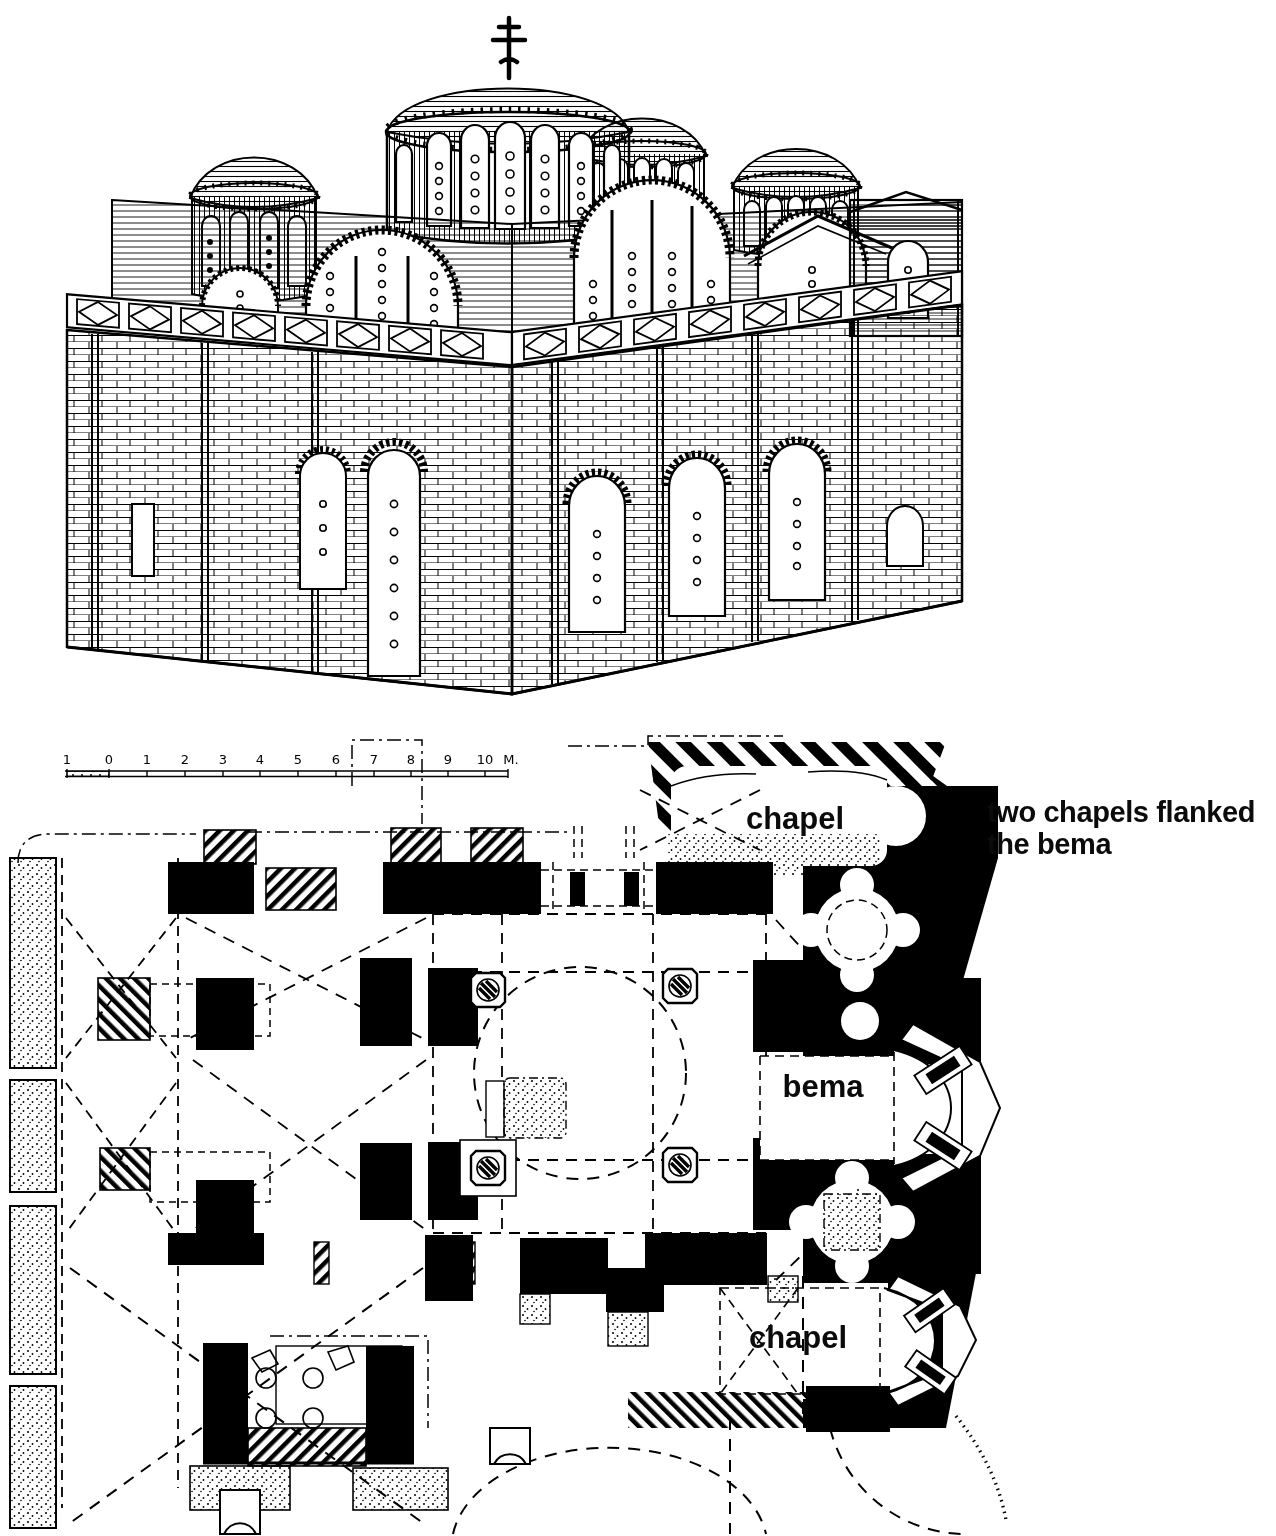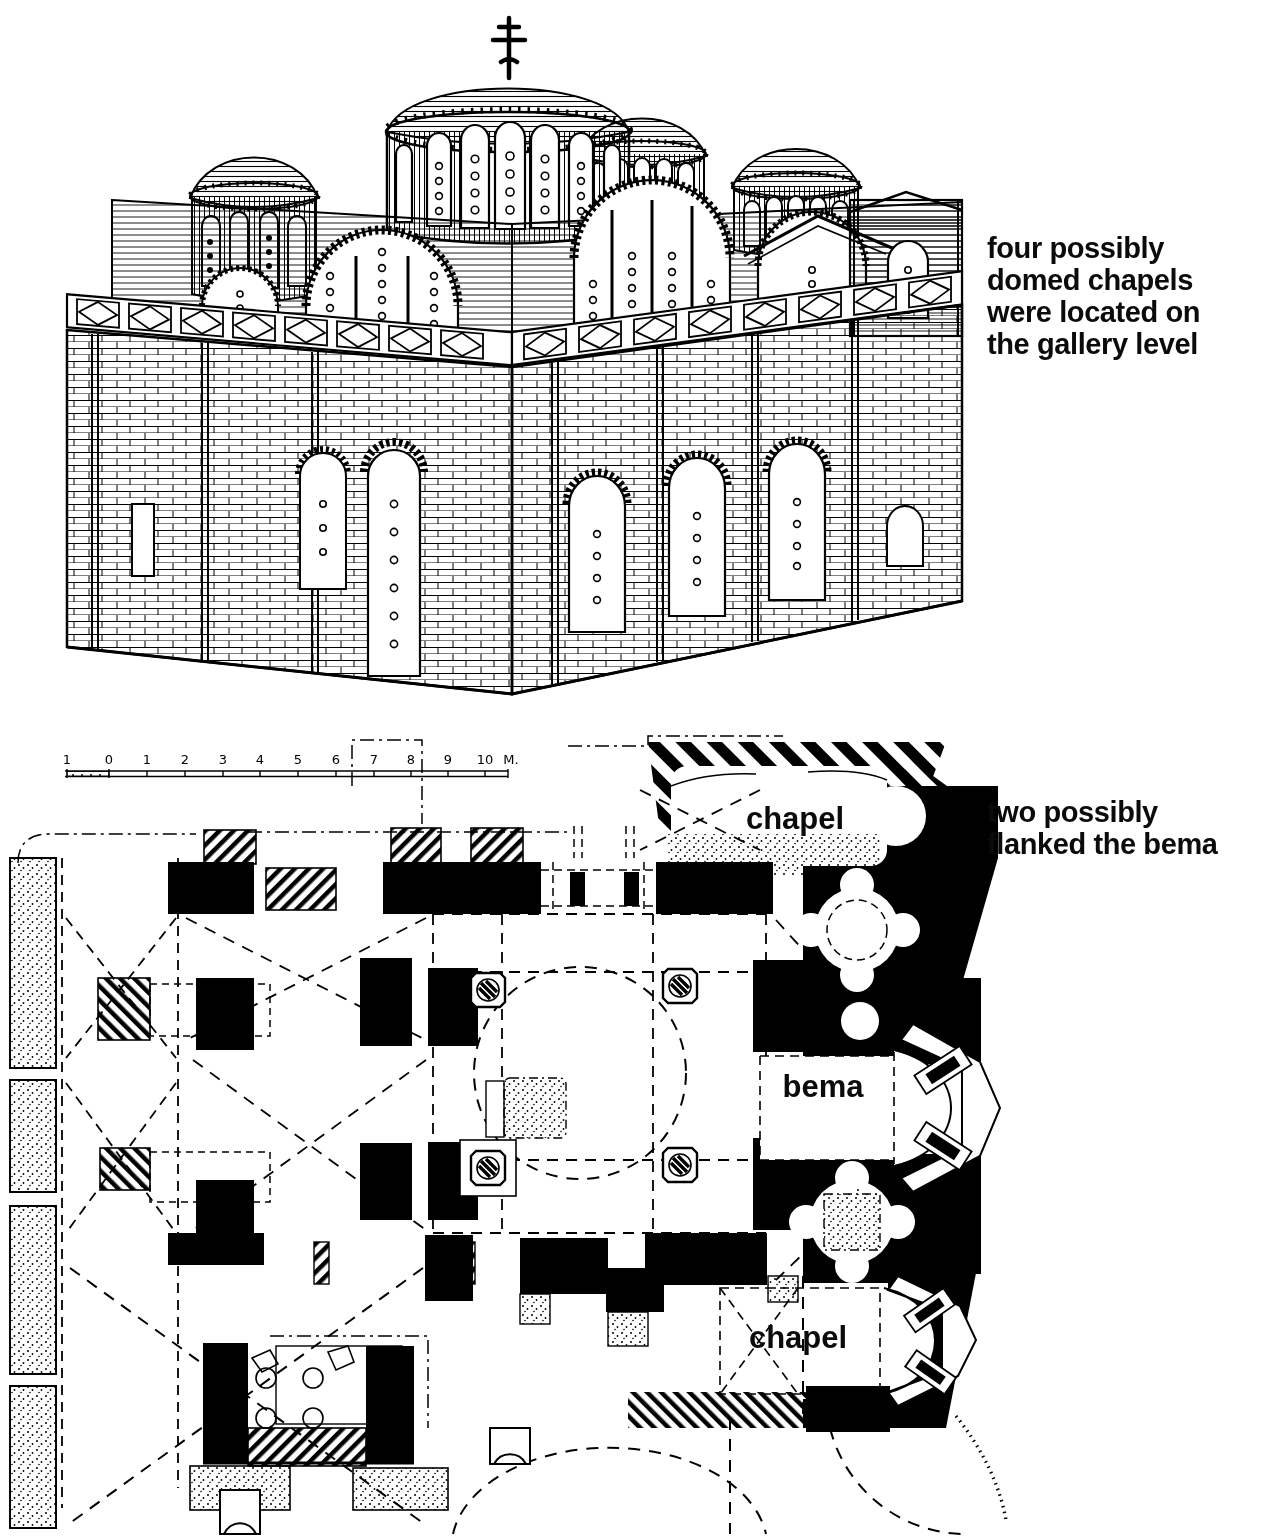--- a/index.html
+++ b/index.html
@@ -333,21 +333,20 @@
         <circle cx="745" cy="498" r="3.4"></circle>
           <circle cx="745" cy="520" r="3.4"></circle>
           <circle cx="745" cy="542" r="3.4"></circle>
           <circle cx="745" cy="562" r="3.4"></circle>
       </g>
     </g>
 
     <path d="M15,643 L460,690 L910,597" fill="none" stroke="#000" stroke-width="3"></path>
   </svg>
 
-  <div class="caption caption-top">four possibly domed chapels were located on the gallery level</div>
 
   <svg class="plan" style="left:8px;top:728px" width="1000" height="808" viewBox="0 0 1000 808">
     <defs>
       <pattern id="pStip" width="9" height="9" patternUnits="userSpaceOnUse">
         <circle cx="2" cy="2" r="1" fill="#000"></circle>
           <circle cx="6.5" cy="5" r="0.9" fill="#000"></circle>
         <circle cx="4" cy="7.5" r="0.8" fill="#000"></circle>
       </pattern>
       <pattern id="pHatchBack" width="10" height="10" patternUnits="userSpaceOnUse" patternTransform="rotate(-45)">
         <rect width="4.5" height="10" fill="#000"></rect>
@@ -623,14 +622,14 @@
         <rect x="482" y="700" width="40" height="36"></rect>
         <path d="M486,736 A18,18 0 0 1 518,736" fill="none"></path>
         <rect x="212" y="762" width="40" height="44"></rect>
         <path d="M216,806 A18,20 0 0 1 248,806" fill="none"></path>
       </g>
     </g>
 
     <path d="M946,92 L956,102 M962,110 L974,122" stroke="#000" stroke-width="2.6" fill="none"></path>
   </svg>
 
-  <div class="caption caption-bottom">two possibly flanked the bema</div>
+  <div class="caption caption-bottom">two chapels flanked the bema</div>
 </div>
 
 </body></html>

